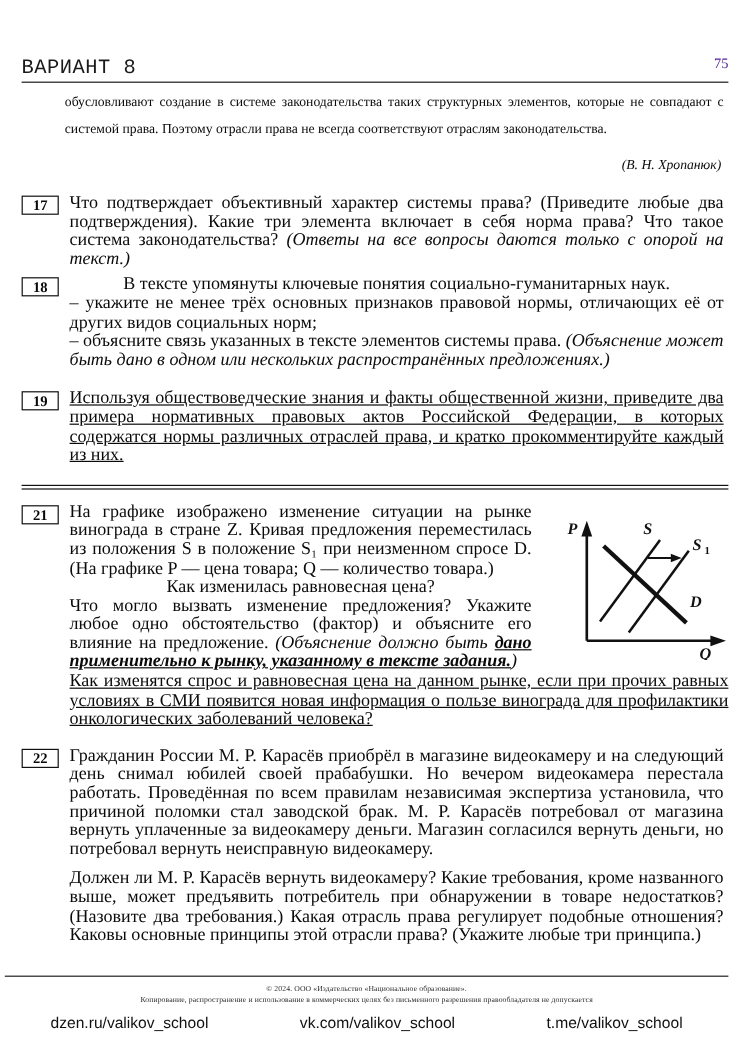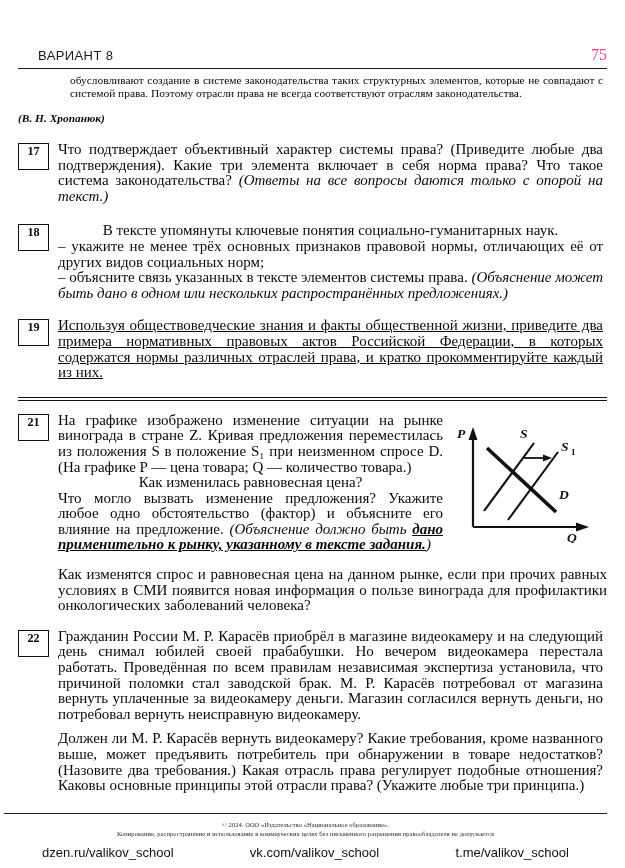--- a/index.html
+++ b/index.html
@@ -29,80 +29,78 @@
     position: absolute;
     left: 18px;
     right: 18px;
     top: 48px;
     height: 22px;
   }
   .runhead-title {
     position: absolute;
     left: 0;
     top: 0;
-    font-family: Liberation Sans, sans-serif;
-    font-size: 13px;
+    font-family: Liberation Mono, monospace;
+    font-size: 17px;
     letter-spacing: 0.4px;
     color: #1a1a1a;
-    margin-left: 20px;
   }
   .runhead-page {
     position: absolute;
     right: 0;
     top: -2px;
     font-family: "Liberation Serif", serif;
-    font-size: 16px;
-    color: #ec4899;
+    font-size: 12px;
+    color: #4c1d95;
   }
   .runhead-rule {
     position: absolute;
     left: 0;
     right: 0;
     top: 20px;
     border-top: 1.6px solid #1a1a1a;
   }
 
   
   .content {
     position: absolute;
     left: 18px;
     right: 18px;
     top: 74px;
   }
 
   .para {
     font-size: 11.4px;
-    line-height: 13px;
+    line-height: 23px;
     text-align: justify;
     text-justify: inter-word;
-    margin: 0 0 0 52px;
+    margin: 0 0 0 36px;
     padding-right: 4px;
     hyphens: none;
   }
   .attrib {
     font-size: 11.4px;
     line-height: 16px;
     font-style: italic;
-    text-align: left;
+    text-align: right;
     margin: 10px 6px 0 0;
-    font-weight: bold;
   }
 
   
   .task {
     position: relative;
     margin-top: 14px;
     min-height: 20px;
   }
   .task-num {
     position: absolute;
     left: 0;
     top: 1px;
     width: 31px;
-    height: 27px;
+    height: 16px;
     border: 1.1px solid #111;
     box-sizing: border-box;
     text-align: center;
     line-height: 15px;
     font-size: 12.2px;
     font-weight: bold;
     font-family: "Liberation Serif", serif;
     background: #fff;
   }
   .task-body {
@@ -135,21 +133,21 @@
     box-sizing: content-box;
   }
 
   
   .task-21-body {
     margin-left: 40px;
   }
   .t21-top {
     display: flex;
     align-items: flex-start;
-    gap: 8px;
+    gap: 24px;
   }
   .t21-text {
     flex: 0 0 385px;
     width: 385px;
   }
   .t21-fig {
     flex: 0 0 150px;
     width: 150px;
     padding-top: 2px;
   }
@@ -207,21 +205,21 @@
     <p class="para">обусловливают создание в системе законодательства таких структурных элементов, которые не совпадают с системой права. Поэтому отрасли права не всегда соответствуют отраслям законодательства.</p>
     <p class="attrib">(В. Н. Хропанюк)</p>
 
     <div class="task" style="margin-top:16px;">
       <div class="task-num">17</div>
       <div class="task-body">
         <p class="tline"><span>Что подтверждает объективный характер системы права? (Приведите любые два подтверждения). Какие три элемента включает в себя норма права? Что такое система законодательства? </span><span class="it">(Ответы на все вопросы даются только с опорой на текст.)</span></p>
       </div>
     </div>
 
-    <div class="task" style="margin-top:19px;">
+    <div class="task" style="margin-top:6px;">
       <div class="task-num">18</div>
       <div class="task-body">
         <p class="tline nojust">В тексте упомянуты ключевые понятия социально-гуманитарных наук.</p>
         <p class="tline">– укажите не менее трёх основных признаков правовой нормы, отличающих её от других видов социальных норм;</p>
         <p class="tline"><span>– объясните связь указанных в тексте элементов системы права. </span><span class="it">(Объяснение может быть дано в одном или нескольких распространённых предложениях.)</span></p>
       </div>
     </div>
 
     <div class="task" style="margin-top:17px;text-decoration:underline;">
       <div class="task-num">19</div>
@@ -264,21 +262,21 @@
               <text x="6" y="23" font-family="Liberation Serif, serif" font-size="13.5" font-style="italic" font-weight="bold" fill="#111">P</text>
               <text x="116" y="127" font-family="Liberation Serif, serif" font-size="13.5" font-style="italic" font-weight="bold" fill="#111">Q</text>
               <text x="69" y="23" font-family="Liberation Serif, serif" font-size="13.5" font-style="italic" font-weight="bold" fill="#111">S</text>
               <text x="110" y="36" font-family="Liberation Serif, serif" font-size="13.5" font-style="italic" font-weight="bold" fill="#111">S</text>
               <text x="120" y="40" font-family="Liberation Serif, serif" font-size="9" font-weight="bold" fill="#111">1</text>
               <text x="108" y="84" font-family="Liberation Serif, serif" font-size="13.5" font-style="italic" font-weight="bold" fill="#111">D</text>
             </svg>
           </div>
         </div>
 
-        <p class="tline" style="margin-top:14px;">Как изменятся спрос и равновесная цена на данном рынке, если при прочих равных условиях в СМИ появится новая информация о пользе винограда для профилактики онкологических заболеваний человека?</p>
+        <p class="tline" style="margin-top:1px;text-decoration:underline;">Как изменятся спрос и равновесная цена на данном рынке, если при прочих равных условиях в СМИ появится новая информация о пользе винограда для профилактики онкологических заболеваний человека?</p>
       </div>
     </div>
 
     <div class="task" style="margin-top:15px;">
       <div class="task-num">22</div>
       <div class="task-body">
         <p class="tline">Гражданин России М. Р. Карасёв приобрёл в магазине видеокамеру и на следующий день снимал юбилей своей прабабушки. Но вечером видеокамера перестала работать. Проведённая по всем правилам независимая экспертиза установила, что причиной поломки стал заводской брак. М. Р. Карасёв потребовал от магазина вернуть уплаченные за видеокамеру деньги. Магазин согласился вернуть деньги, но потребовал вернуть неисправную видеокамеру.</p>
         <p class="tline gap" style="margin-top:9px;">Должен ли М. Р. Карасёв вернуть видеокамеру? Какие требования, кроме названного выше, может предъявить потребитель при обнаружении в товаре недостатков? (Назовите два требования.) Какая отрасль права регулирует подобные отношения? Каковы основные принципы этой отрасли права? (Укажите любые три принципа.)</p>
       </div>
     </div>

